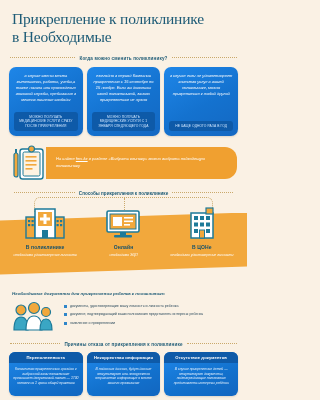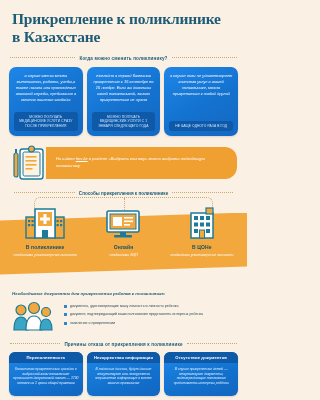--- a/index.html
+++ b/index.html
@@ -8,21 +8,21 @@
     background:#faf1e4;
     font-family:"Liberation Sans",sans-serif;
     -webkit-font-smoothing:antialiased;
   }
   .page{position:relative;width:247px;height:400px;overflow:hidden;background:#faf1e4;}
 
   
   .header{padding:10px 12px 2px 12px;}
   .title{
     font-family:"Liberation Serif",serif;
-    font-size:15.5px;line-height:1.18;font-weight:700;
+    font-size:15.5px;line-height:1.18;font-weight:400;
     color:#1d5b76;letter-spacing:-0.2px;
   }
 
   
   .divider{
     display:flex;align-items:center;gap:4px;
     padding:0 10px;margin-top:7px;
   }
   .dots{flex:1;height:1px;border-top:1px dotted #caa96b;}
   .divider-label{
@@ -129,21 +129,21 @@
   }
 </style>
 </head>
 <body>
 
 <div class="page">
 
   <div class="header">
     <div class="title">
       <span>Прикрепление к поликлинике</span><br>
-      <span>в Казахстане</span>
+      <span>в Необходимые</span>
     </div>
   </div>
 
   <div class="divider">
     <span class="dots"></span>
     <span class="divider-label">Когда можно сменить поликлинику?</span>
     <span class="dots"></span>
   </div>
 
   <div class="blue-row">

